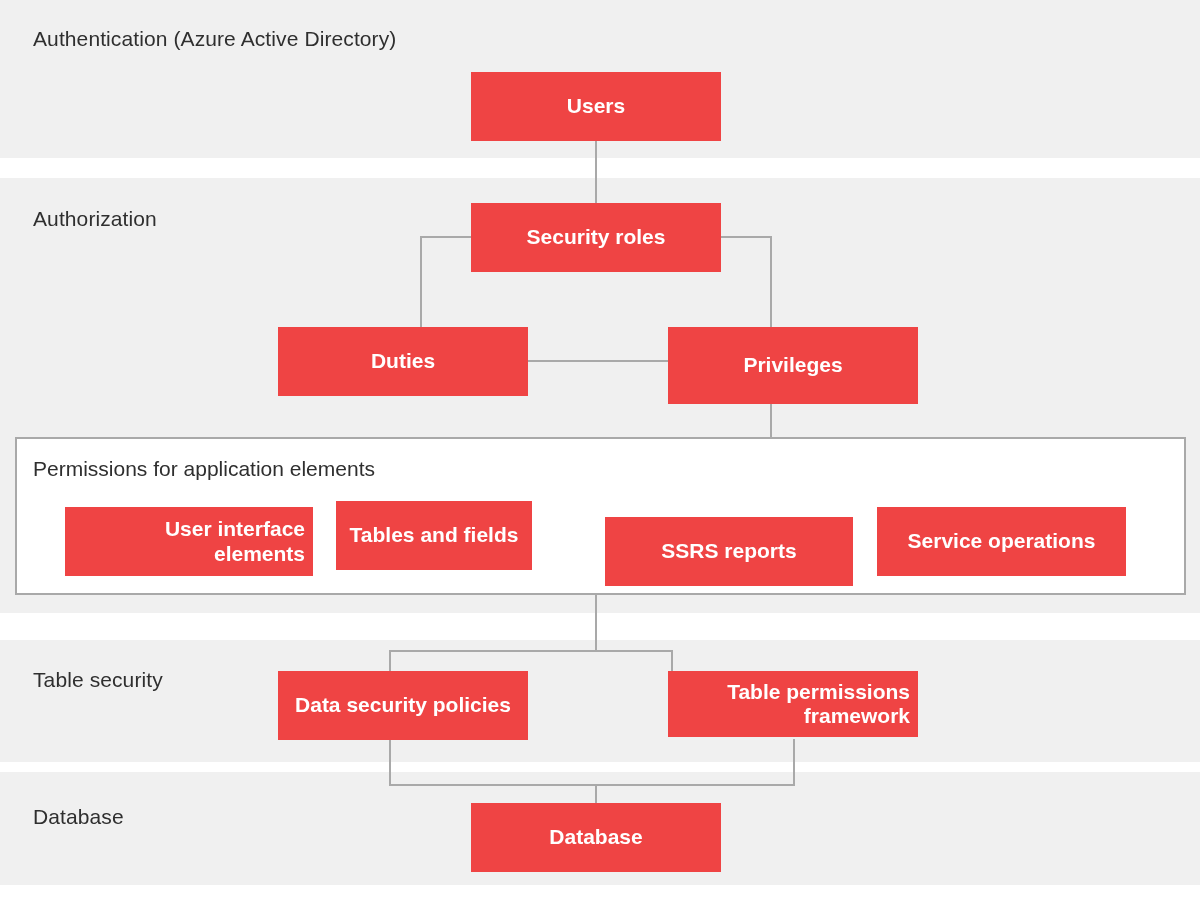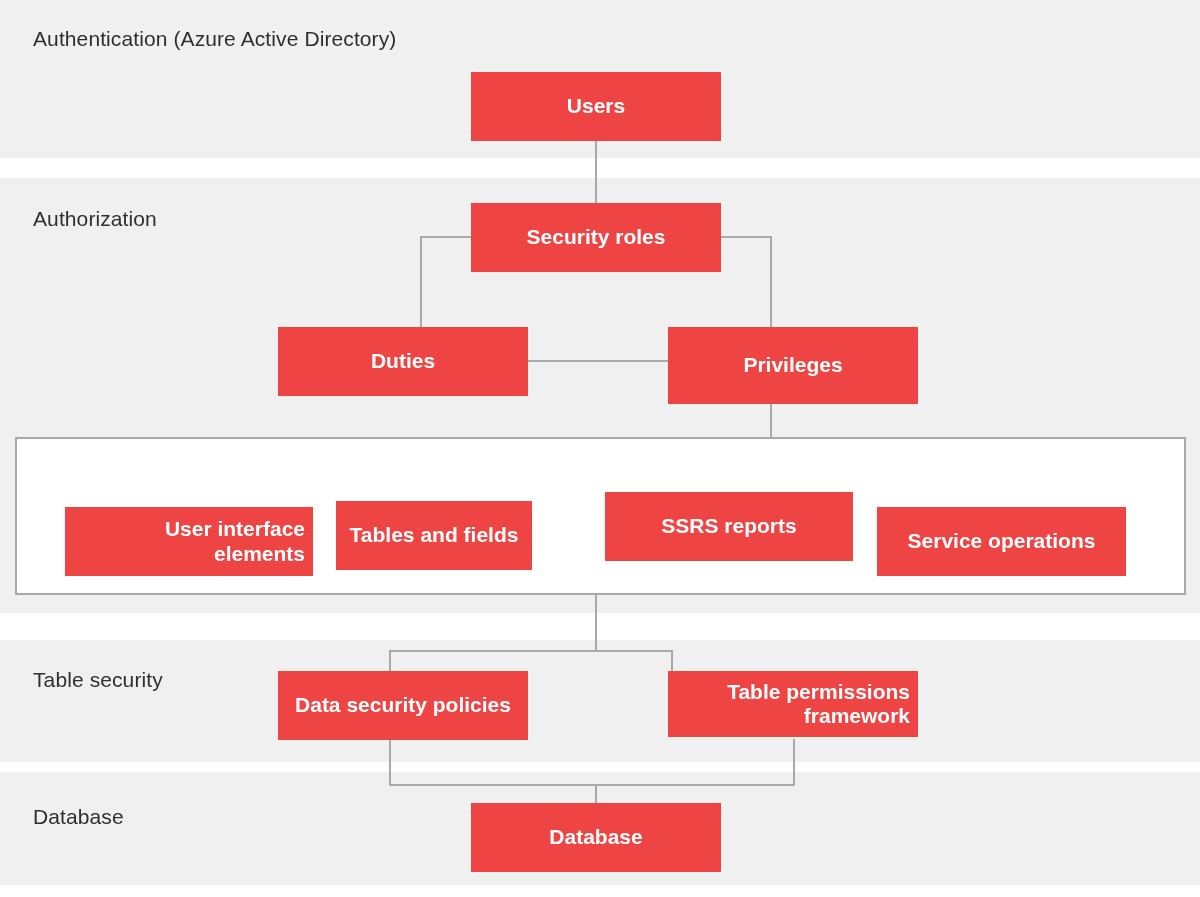--- a/index.html
+++ b/index.html
@@ -96,21 +96,21 @@
     z-index: 3;
   }
 
   #node-users          { left: 471px; top: 72px;  width: 250px; height: 69px; }
   #node-security-roles { left: 471px; top: 203px; width: 250px; height: 69px; }
   #node-duties         { left: 278px; top: 327px; width: 250px; height: 69px; }
   #node-privileges     { left: 668px; top: 327px; width: 250px; height: 77px; }
 
   #node-ui-elements    { left: 65px;  top: 507px; width: 248px; height: 69px; }
   #node-tables-fields  { left: 336px; top: 501px; width: 196px; height: 69px; }
-  #node-ssrs-reports   { left: 605px; top: 492px; width: 248px; height: 69px; }
+  #node-ssrs-reports   { left: 605px; top: 517px; width: 248px; height: 69px; }
   #node-service-ops    { left: 877px; top: 507px; width: 249px; height: 69px; }
 
   #node-data-policies  { left: 278px; top: 671px; width: 250px; height: 69px; }
   #node-table-perms    { left: 668px; top: 671px; width: 250px; height: 66px; }
 
   #node-database       { left: 471px; top: 803px; width: 250px; height: 69px; }
 
   
   #permissions-panel {
     position: absolute;
@@ -163,20 +163,21 @@
   <div class="conn conn-h" id="conn-ds-h"></div>
   <div class="conn conn-v" id="conn-ds-left-v"></div>
   <div class="conn conn-v" id="conn-ds-right-v"></div>
 
   <div class="conn conn-v" id="conn-dsl-down"></div>
   <div class="conn conn-v" id="conn-dsr-down"></div>
   <div class="conn conn-h" id="conn-db-h"></div>
   <div class="conn conn-v" id="conn-db-down"></div>
 
   <div id="permissions-panel"></div>
+  <div id="permissions-panel-title">Permissions for application elements</div>
 
   <div class="node" id="node-users">Users</div>
 
   <div class="node" id="node-security-roles">Security roles</div>
 
   <div class="node" id="node-duties">Duties</div>
 
   <div class="node" id="node-privileges">Privileges</div>
 
   <div class="node" id="node-ui-elements">User interface elements</div>

